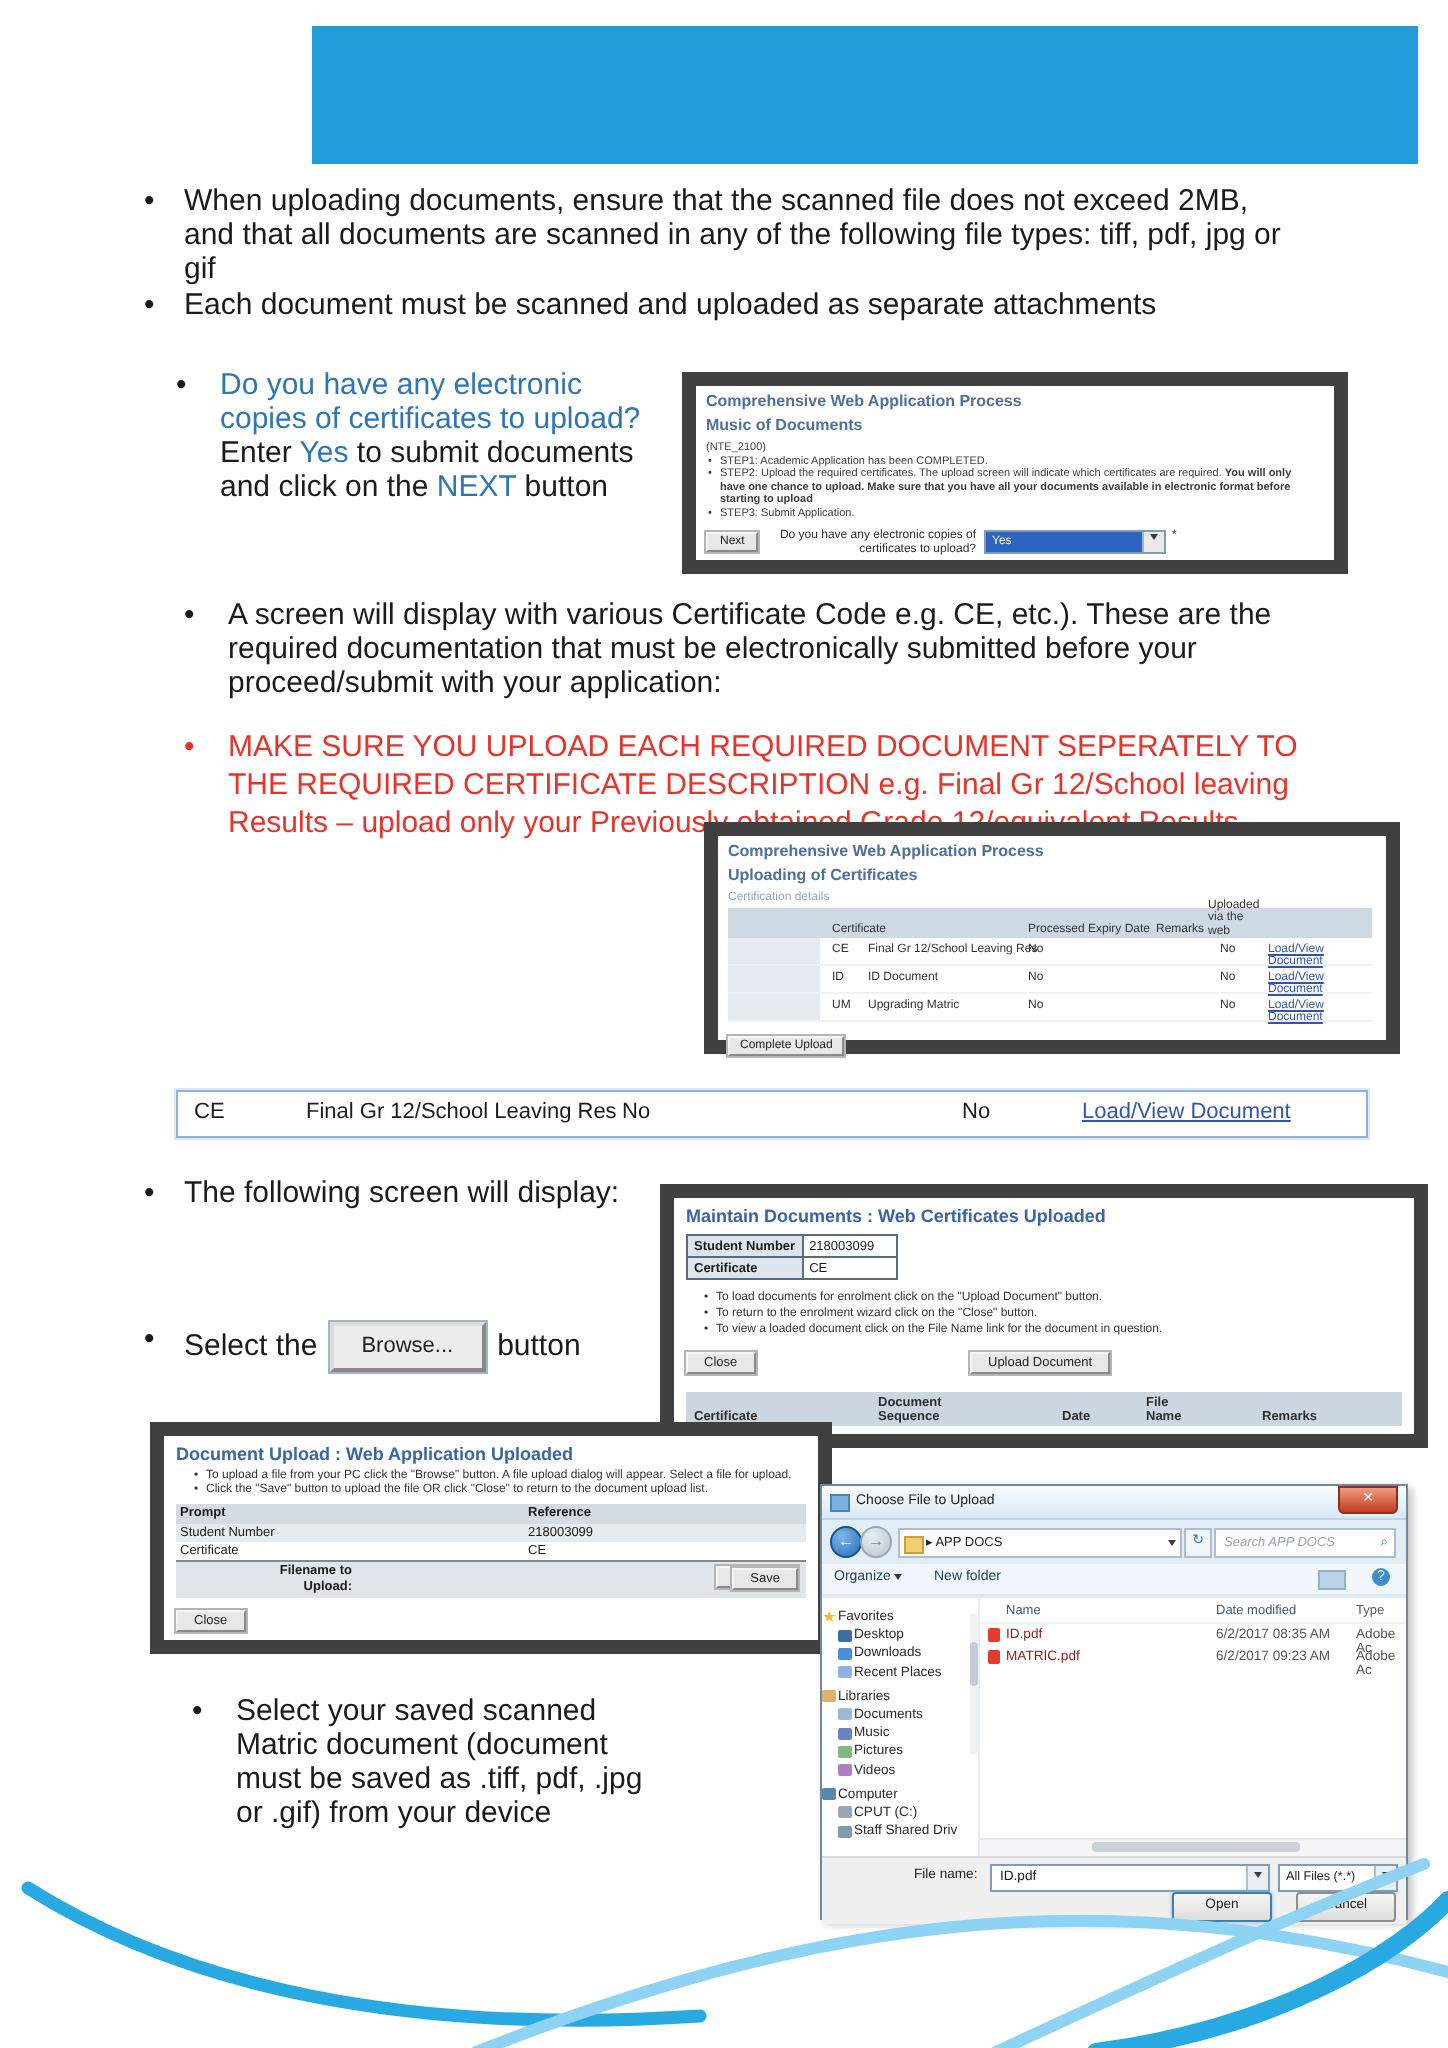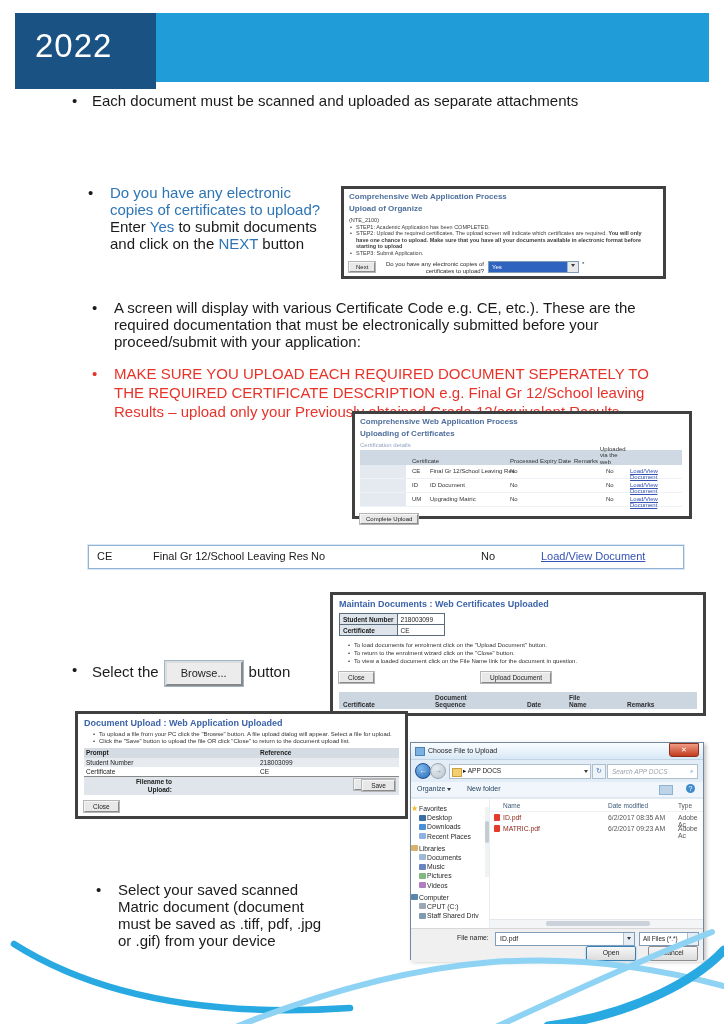--- a/index.html
+++ b/index.html
@@ -15,21 +15,21 @@
   
   .brow{position:relative;padding-left:22px;margin-bottom:1px;font-size:15px;line-height:17px;}
   .brow::before{content:"•";position:absolute;left:2px;top:0;}
   .l2 .brow{padding-left:24px;}
   .blue{color:#2e75b6;}
   .red{color:#e8332a;}
   .warn .brow{line-height:19px;}
   .warn .brow::before{color:#e8332a;}
 
   
-  .shot{background:#fff;border:3px solid #404040;}
+  .shot{background:#fff;border:7px solid #404040;}
   .wa-title{font-weight:bold;color:#4f6f9c;font-size:8px;margin:3px 0 0 5px;}
   .wa-title.big{font-size:9px;color:#3b63a8;margin:4px 0 0 6px;}
   .wa-sub{font-weight:bold;color:#4f6f9c;font-size:8px;margin:3px 0 0 5px;}
   .mrow{position:relative;padding-left:7px;}
   .mrow::before{content:"•";position:absolute;left:1px;top:0;}
   .btn97{display:inline-block;background:#e8e8e8;border:1px solid;border-color:#f6f6f6 #8a8a8a #8a8a8a #f6f6f6;
          outline:1px solid #b5b5b5;color:#222;text-align:center;}
   .darr{display:inline-block;width:0;height:0;border-left:2.5px solid transparent;
         border-right:2.5px solid transparent;border-top:3.5px solid #3b3b3b;vertical-align:middle;}
 
@@ -150,47 +150,45 @@
   .fncombo b{position:absolute;left:4px;top:2px;font-size:6.8px;font-weight:normal;}
   .cbtn{position:absolute;right:0;top:0;width:10px;height:100%;background:#e7eef5;border-left:1px solid #aebecb;
         text-align:center;line-height:10px;}
   .ftcombo{position:absolute;left:228px;top:3px;width:58px;height:12px;background:#fff;border:1px solid #7f9db9;}
   .ftcombo b{position:absolute;left:3px;top:2px;font-size:6.3px;font-weight:normal;}
   .w7btn{position:absolute;top:17px;width:48px;height:13px;background:linear-gradient(#f7f7f7,#dcdcdc);
          border:1px solid #8e8e8e;border-radius:2px;text-align:center;line-height:12px;font-size:6.8px;color:#222;}
   .openbtn{left:175px;border:1px solid #3c7fb1;box-shadow:0 0 2px #7ab8dd;}
   .cancelbtn{left:237px;}
 
-  .matricb{left:94px;top:881px;width:240px;}
+  .matricb{left:94px;top:847px;width:240px;}
 
   .waves{left:0;top:928px;width:724px;height:96px;}
 </style>
 </head>
 <body>
 
 <div class="page">
 
-  <div class="abs hdr-dark">
-    <span>2022</span>
-  </div>
   <div class="abs hdr-light"></div>
 
   <div class="abs" style="left:70px;top:92px;width:583px;">
+    <div class="brow"><span>When uploading documents, ensure that the scanned file does not exceed 2MB, and that all documents are scanned in any of the following file types: tiff, pdf, jpg or gif</span></div>
     <div class="brow"><span>Each document must be scanned and uploaded as separate attachments</span></div>
   </div>
 
   <div class="abs l2" style="left:86px;top:184px;width:252px;">
     <div class="brow">
       <span class="blue">Do you have any electronic copies of certificates to upload? </span><span>Enter </span><span class="blue">Yes</span><span> to submit documents and click on the </span><span class="blue">NEXT</span><span> button</span>
     </div>
   </div>
 
   <div class="abs shot shot1">
     <div class="wa-title">Comprehensive Web Application Process</div>
-    <div class="wa-sub">Upload of Organize</div>
+    <div class="wa-sub">Music of Documents</div>
     <div class="wa-meta">
       <div>(NTE_2100)</div>
       <div class="mrow"><span>STEP1: Academic Application has been COMPLETED.</span></div>
       <div class="mrow"><span>STEP2: Upload the required certificates. The upload screen will indicate which certificates are required. </span><b>You will only have one chance to upload. Make sure that you have all your documents available in electronic format before starting to upload</b></div>
       <div class="mrow"><span>STEP3: Submit Application.</span></div>
     </div>
     <div class="qrow">
       <div class="qlabel">Do you have any electronic copies of certificates to upload?</div>
       <div class="select">
         <span>Yes</span>
@@ -251,20 +249,23 @@
 
 
   <div class="strip">
     <span style="left:8px;">CE</span>
     <span style="left:64px;">Final Gr 12/School Leaving Res</span>
     <span style="left:222px;">No</span>
     <span style="left:392px;">No</span>
     <span class="tlink" style="left:452px;">Load/View Document</span>
   </div>
 
+  <div class="abs following">
+    <div class="brow"><span>The following screen will display:</span></div>
+  </div>
 
 
   <div class="abs browseb">
     <div class="brow">
       <span>Select the</span><span class="browse-inline">Browse...</span><span>button</span>
     </div>
   </div>
 
   <div class="abs shot shot3">
     <div class="wa-title big">Maintain Documents : Web Certificates Uploaded</div>

